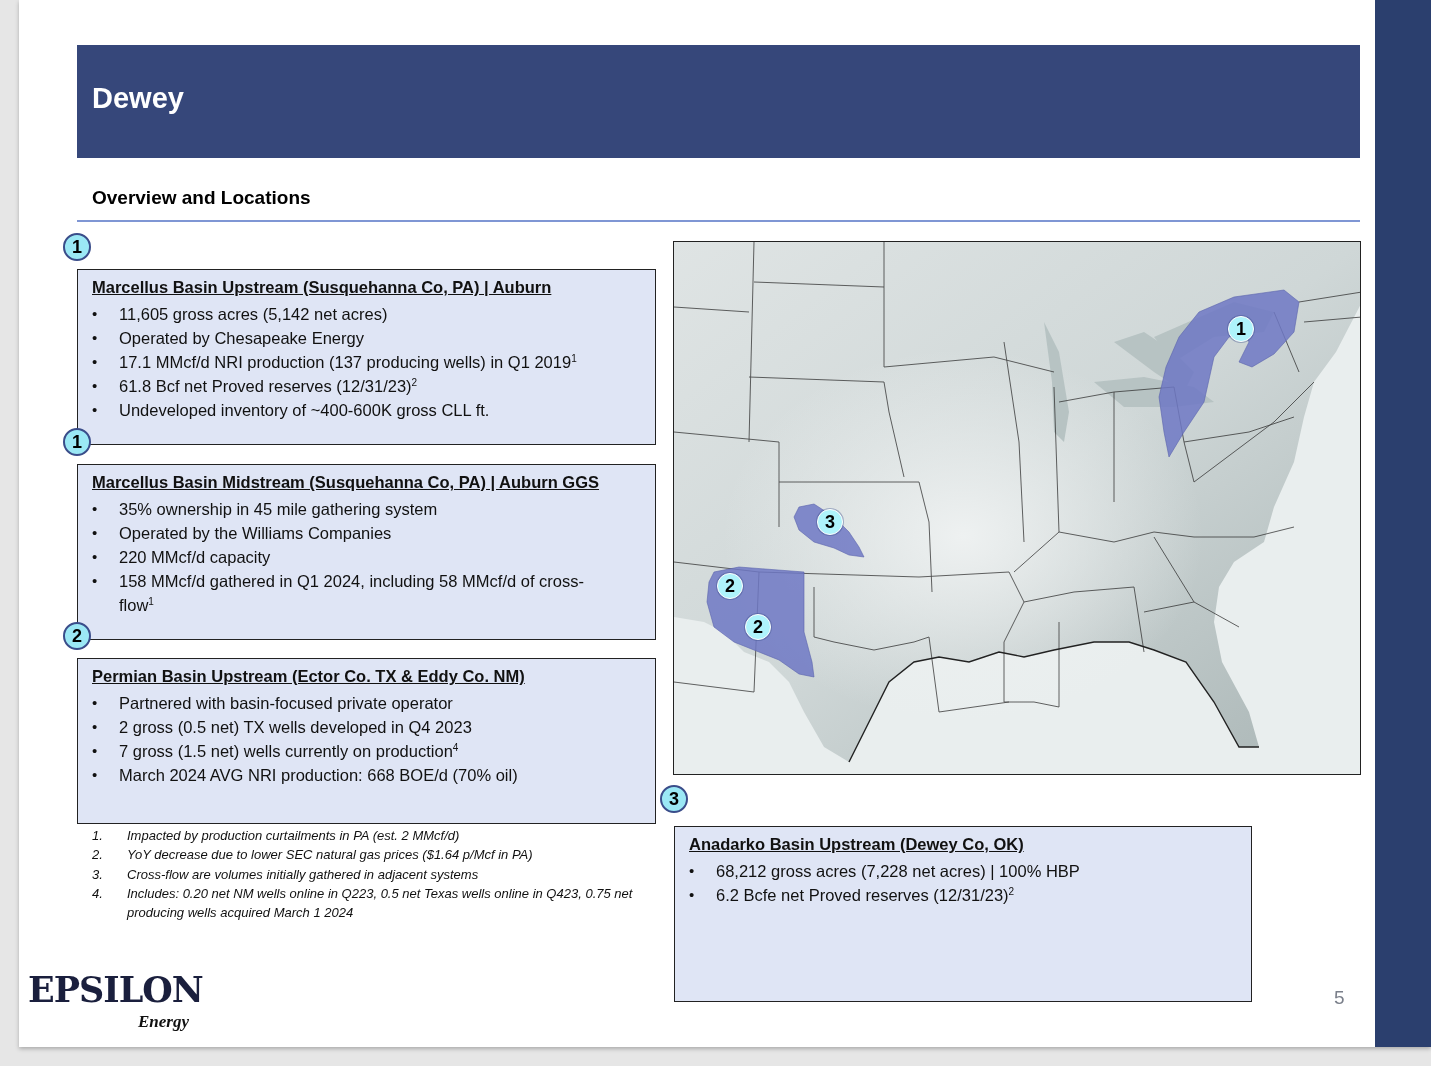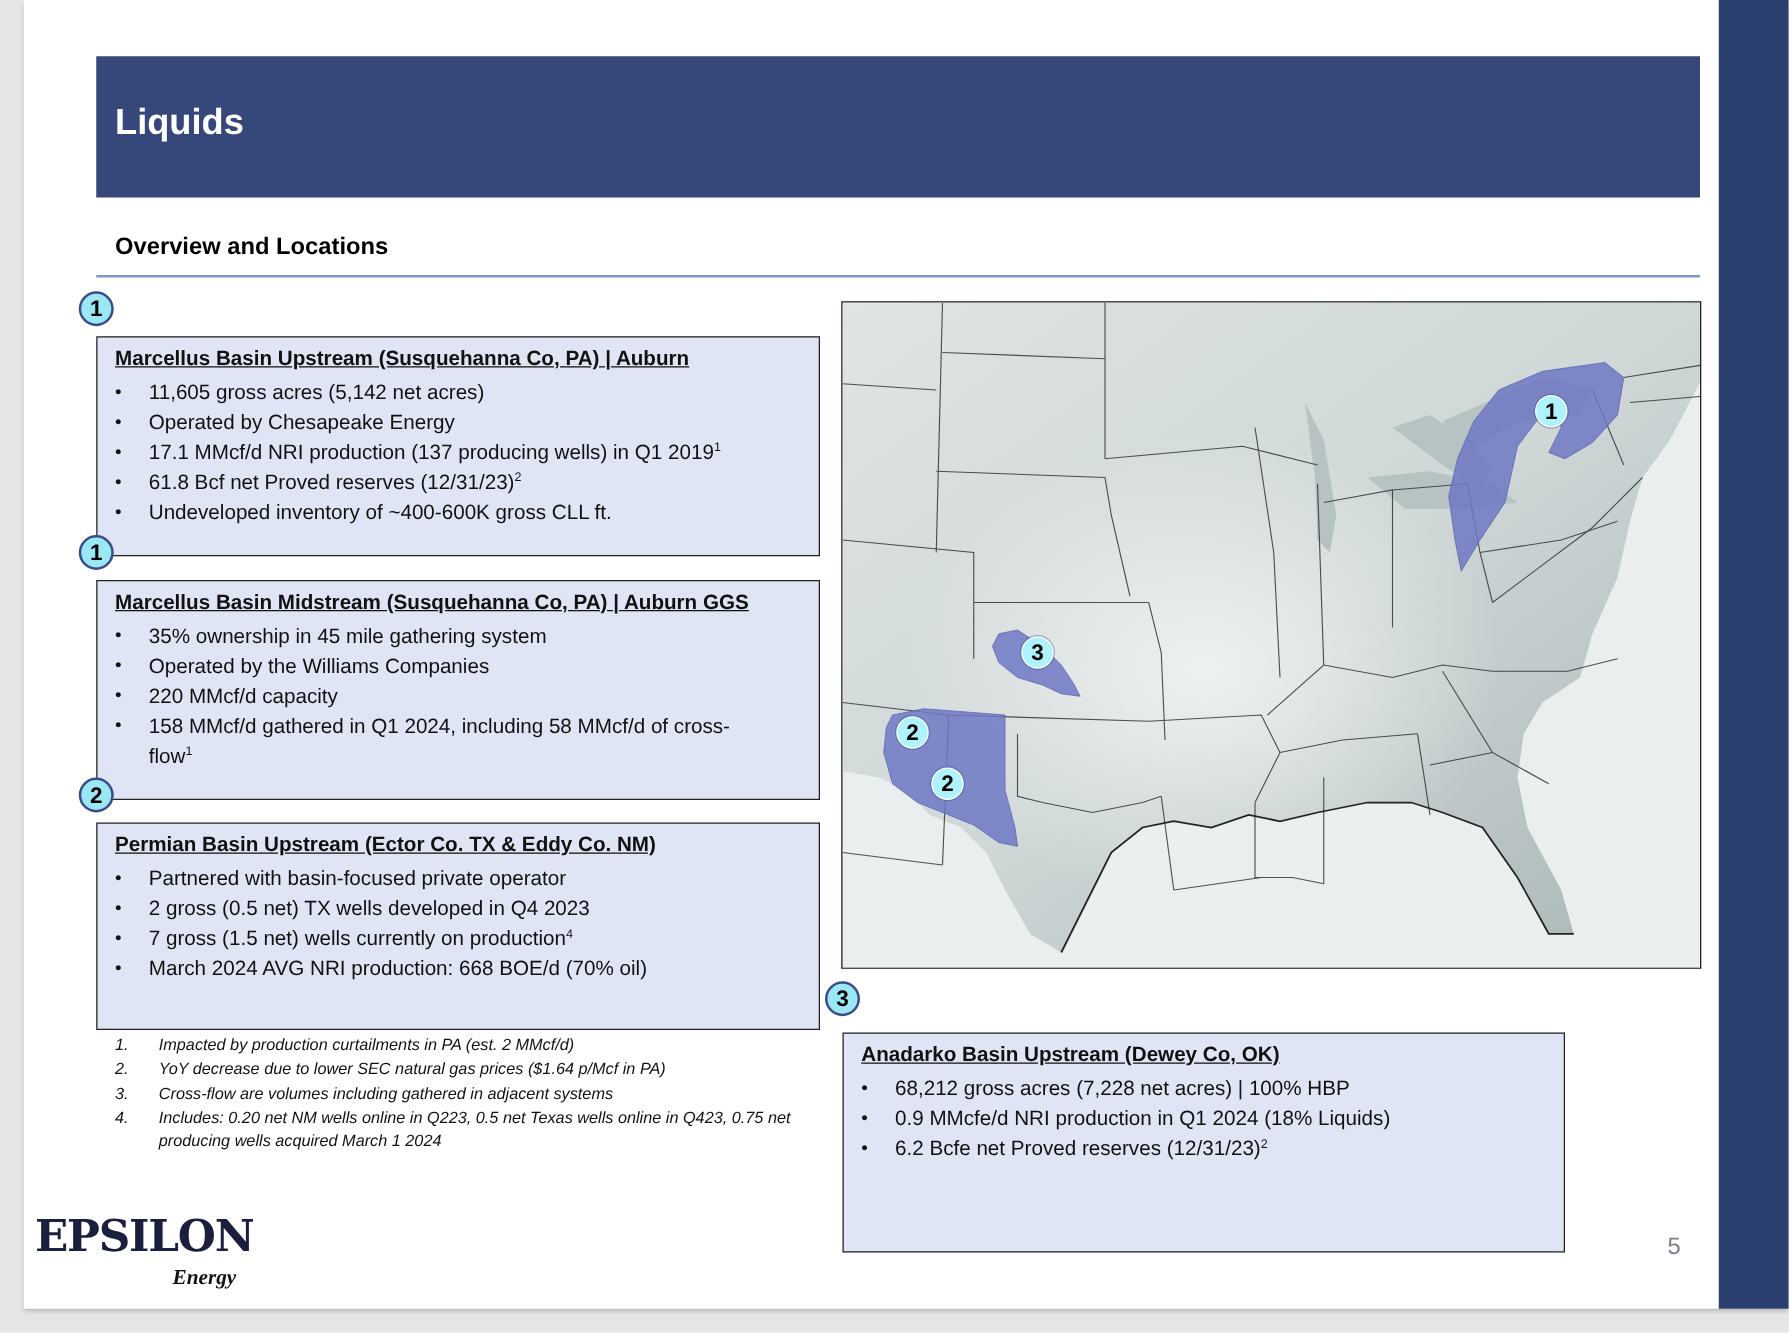--- a/index.html
+++ b/index.html
@@ -108,21 +108,21 @@
     font-size: 19px; color: #7a7f8a;
   }
 </style>
 </head>
 <body>
 
 <div class="page"></div>
 <div class="right-bar"></div>
 
 <div class="title-banner">
-  <div class="title">Liquids</div>
+  <div class="title">Dewey</div>
 </div>
 
 <div class="subtitle">Overview and Locations</div>
 <div class="sub-rule"></div>
 
 <div class="badge" style="left:63px;top:233px;">1</div>
 <div class="card" style="left:77px;top:241px;width:579px;height:176px;">
   <div class="card-title">Marcellus Basin Upstream (Susquehanna Co, PA) | Auburn</div>
   <ul>
     <li><span>11,605 gross acres (5,142 net acres)</span></li>
@@ -151,21 +151,21 @@
     <li><span>Partnered with basin-focused private operator</span></li>
     <li><span>2 gross (0.5 net) TX wells developed in Q4 2023</span></li>
     <li><span>7 gross (1.5 net) wells currently on production</span><sup>4</sup></li>
     <li><span>March 2024 AVG NRI production: 668 BOE/d (70% oil)</span></li>
   </ul>
 </div>
 
 <ol class="notes">
   <li><span class="num">1.</span><span>Impacted by production curtailments in PA (est. 2 MMcf/d)</span></li>
   <li><span class="num">2.</span><span>YoY decrease due to lower SEC natural gas prices ($1.64 p/Mcf in PA)</span></li>
-  <li><span class="num">3.</span><span>Cross-flow are volumes including gathered in adjacent systems</span></li>
+  <li><span class="num">3.</span><span>Cross-flow are volumes initially gathered in adjacent systems</span></li>
   <li><span class="num">4.</span><span>Includes: 0.20 net NM wells online in Q223, 0.5 net Texas wells online in Q423, 0.75 net producing wells acquired March 1 2024</span></li>
 </ol>
 
 <div class="map">
   <svg width="688" height="534" viewBox="0 0 688 534">
     <defs>
       <linearGradient id="landGrad" x1="0" y1="0" x2="1" y2="1">
         <stop offset="0" stop-color="#dfe4e4"></stop>
         <stop offset="0.5" stop-color="#cfd7d7"></stop>
         <stop offset="1" stop-color="#a9b5b5"></stop>
@@ -232,21 +232,20 @@
   <div class="map-badge" style="left:143px;top:267px;">3</div>
   <div class="map-badge" style="left:43px;top:331px;">2</div>
   <div class="map-badge" style="left:71px;top:372px;">2</div>
 </div>
 
 <div class="badge" style="left:660px;top:785px;">3</div>
 <div class="card" style="left:674px;top:798px;width:578px;height:176px;">
   <div class="card-title">Anadarko Basin Upstream (Dewey Co, OK)</div>
   <ul>
     <li><span>68,212 gross acres (7,228 net acres) | 100% HBP</span></li>
-    <li><span>0.9 MMcfe/d NRI production in Q1 2024 (18% Liquids)</span></li>
     <li><span>6.2 Bcfe net Proved reserves (12/31/23)</span><sup>2</sup></li>
   </ul>
 </div>
 
 <div class="logo">
   <div class="word">EPSILON</div>
   <div class="energy">Energy</div>
 </div>
 
 <div class="page-number">5</div>

